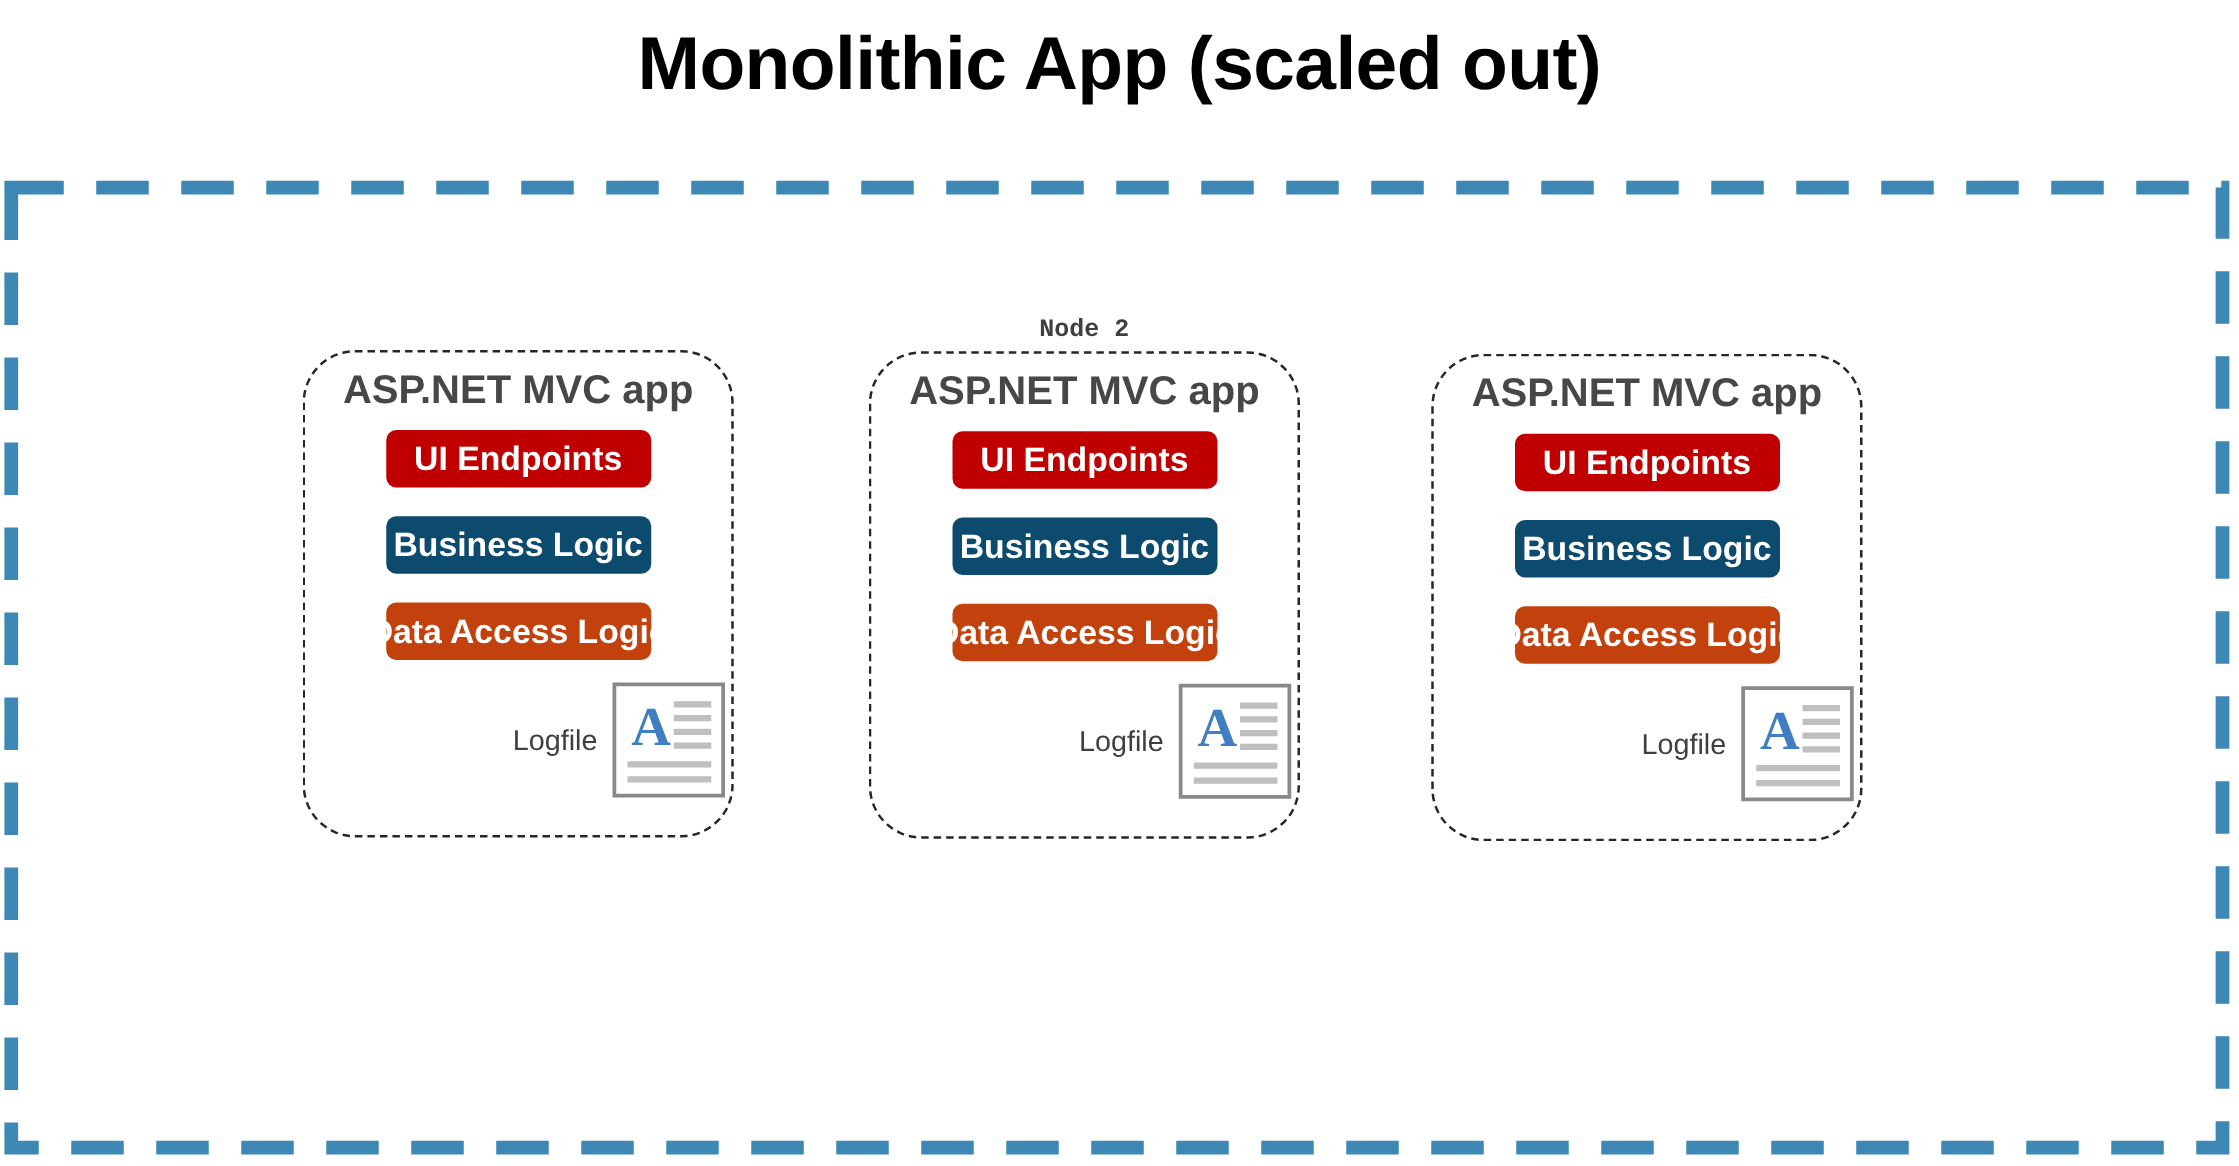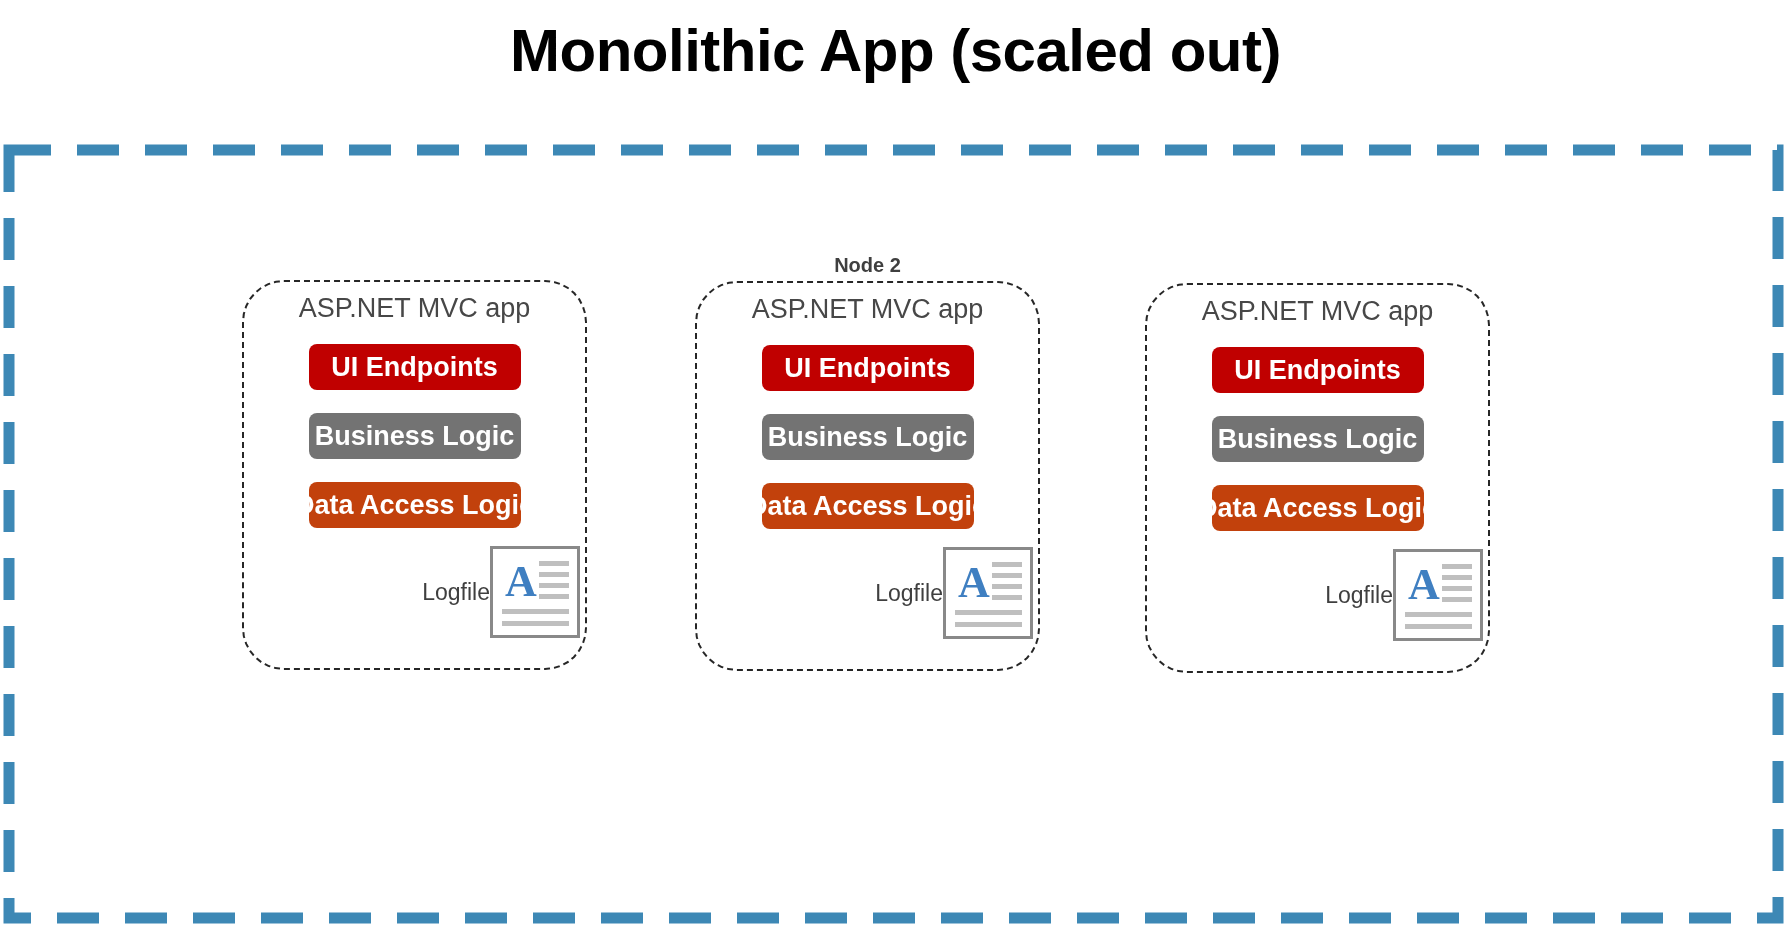--- a/index.html
+++ b/index.html
@@ -72,21 +72,21 @@
     top: 0;
     left: 0;
     width: 100%;
     text-align: center;
     font-size: 20px;
     font-weight: bold;
     color: #3f3f3f;
     line-height: 1.2;
     white-space: nowrap;
   }
-  .node-group.node-2 .node-label { transform: translateY(1px); }
+  .node-group.node-2 .node-label { transform: translateY(1px); font-family: Liberation Mono, monospace; }
   .node-group.node-3 .node-label { transform: translateY(3px); }
 
   .node-box {
     position: absolute;
     left: 20px;
     top: 28px;
     width: 345px;
     height: 390px;
     box-sizing: border-box;
     border: 2px dashed #262626;
@@ -95,22 +95,22 @@
   }
   .node-group.node-2 .node-box { transform: translateY(1px); }
   .node-group.node-3 .node-box { transform: translateY(3px); }
 
   .app-title {
     position: absolute;
     top: 40px;
     left: 0;
     width: 100%;
     text-align: center;
-    font-size: 27px;
-    font-weight: normal;
+    font-size: 32px;
+    font-weight: bold;
     color: #474747;
     line-height: 1.2;
     white-space: nowrap;
   }
   .node-group.node-2 .app-title { transform: translateY(1px); }
   .node-group.node-3 .app-title { transform: translateY(3px); }
 
   
   .layer-stack {
     position: absolute;
@@ -130,30 +130,31 @@
     justify-content: center;
     color: #ffffff;
     font-size: 27px;
     font-weight: bold;
     line-height: 1;
     white-space: nowrap;
     box-sizing: border-box;
     padding: 0 14px;
   }
   .layer-pill.ui        { width: 212px; background: #C00000; }
-  .layer-pill.business  { width: 212px; background: #737373; }
+  .layer-pill.business  { width: 212px; background: #0c4a6e; }
   .layer-pill.data      { width: 212px; background: #c2410c; margin-bottom: 0; }
 
   
   .logfile-row {
     position: absolute;
     right: 27px;
     bottom: 32px;
     display: flex;
     align-items: center;
+    gap: 12px;
   }
   .node-group.node-2 .logfile-row { transform: translateY(1px); }
   .node-group.node-3 .logfile-row { transform: translateY(3px); }
 
   .logfile-label {
     font-size: 23px;
     color: #3f3f3f;
     line-height: 1;
     white-space: nowrap;
   }

